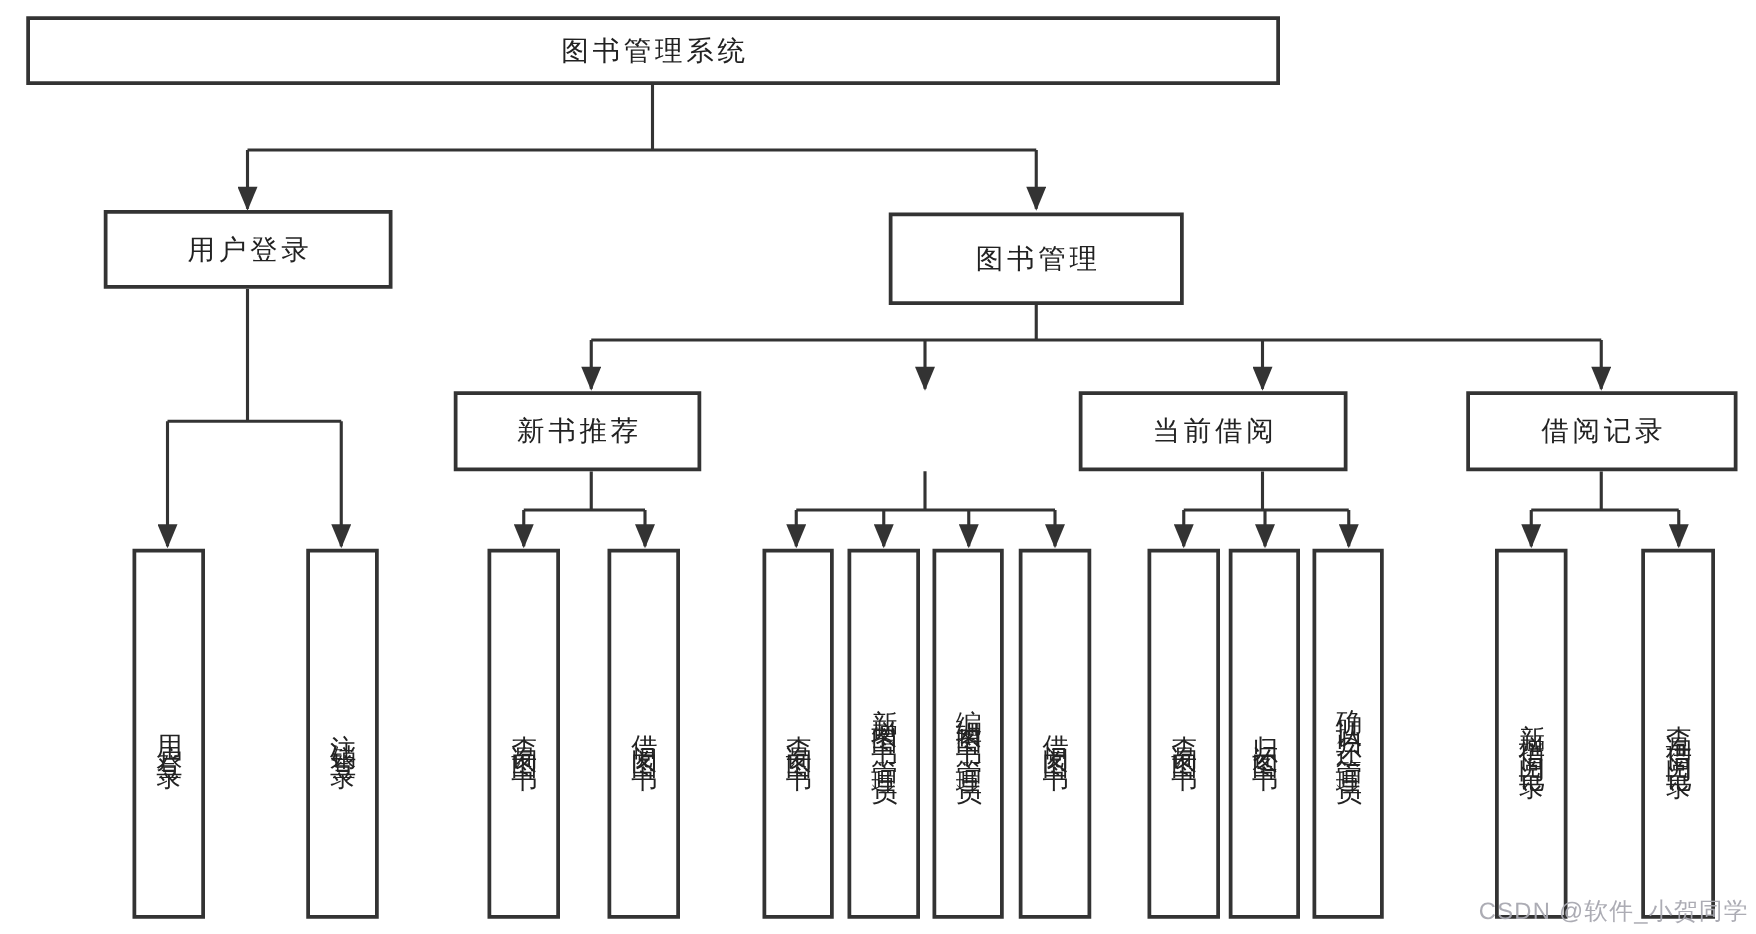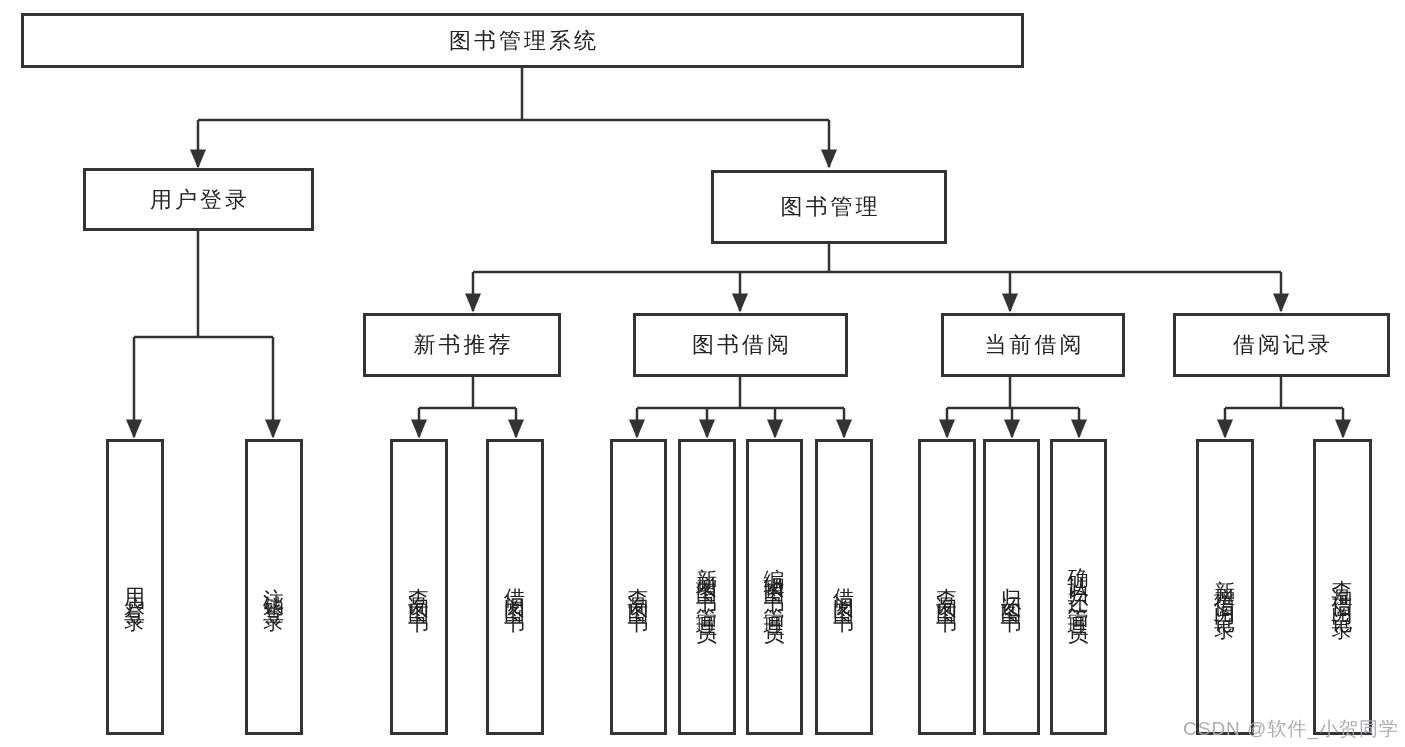--- a/index.html
+++ b/index.html
@@ -123,22 +123,21 @@
       </g>
     </g>
   </svg>
 
   <div class="node" style="left:21px; top:13px; width:1003px; height:55px;">图书管理系统</div>
 
   <div class="node" style="left:83px; top:168px; width:231px; height:63px;">用户登录</div>
   <div class="node" style="left:711px; top:170px; width:236px; height:74px;">图书管理</div>
 
   <div class="node" style="left:363px; top:313px; width:198px; height:64px;">新书推荐</div>
-  <div class="node" style="left:633px; top:313px; width:215px; height:64px;">图书借阅</div>
-  <div class="node" style="left:941px; top:313px; width:184px; height:64px;">当前借阅</div>
+  <div class="node" style="left:863px; top:313px; width:215px; height:64px;">当前借阅</div>
   <div class="node" style="left:1173px; top:313px; width:217px; height:64px;">借阅记录</div>
 
   <div class="node leaf" style="left:106px; top:439px; width:58px; height:296px;">用户登录</div>
   <div class="node leaf" style="left:245px; top:439px; width:58px; height:296px;">注销登录</div>
 
   <div class="node leaf" style="left:390px; top:439px; width:58px; height:296px;">查询图书</div>
   <div class="node leaf" style="left:486px; top:439px; width:58px; height:296px;">借阅图书</div>
 
   <div class="node leaf" style="left:610px; top:439px; width:57px; height:296px;">查询图书</div>
   <div class="node leaf" style="left:678px; top:439px; width:58px; height:296px;">新增图书（管理员）</div>

